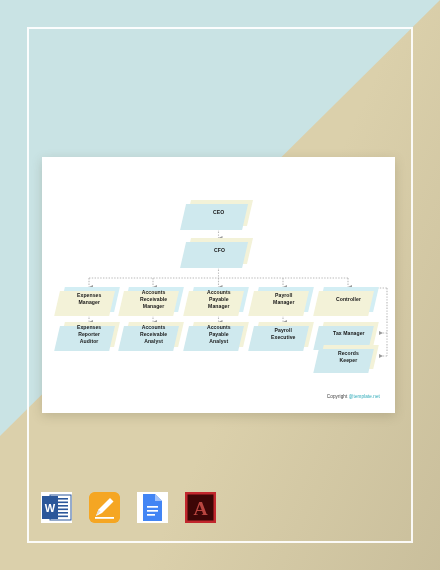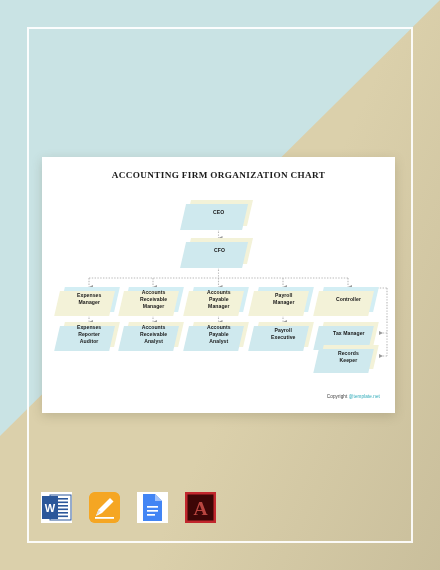--- a/index.html
+++ b/index.html
@@ -90,21 +90,20 @@
 <body>
 
 <div id="backdrop">
   <div id="tan-wedge"></div>
   <div id="tan-shade"></div>
   <div id="frame-line"></div>
 </div>
 
 <div id="card">
 
-  <div id="chart-title">ACCOUNTING FIRM ORGANIZATION CHART</div>
 
   <svg id="wires" viewBox="0 0 353 256" preserveAspectRatio="none">
     <defs>
       <marker id="ar-d" markerWidth="5" markerHeight="5" refX="2" refY="4" orient="auto" markerUnits="userSpaceOnUse">
         <path d="M0,0 L4,0 L2,4 z" fill="#9a9a9a"></path>
       </marker>
       <marker id="ar-l" markerWidth="5" markerHeight="5" refX="4" refY="2" orient="auto" markerUnits="userSpaceOnUse">
         <path d="M4,0 L4,4 L0,2 z" fill="#9a9a9a"></path>
       </marker>
     </defs>

